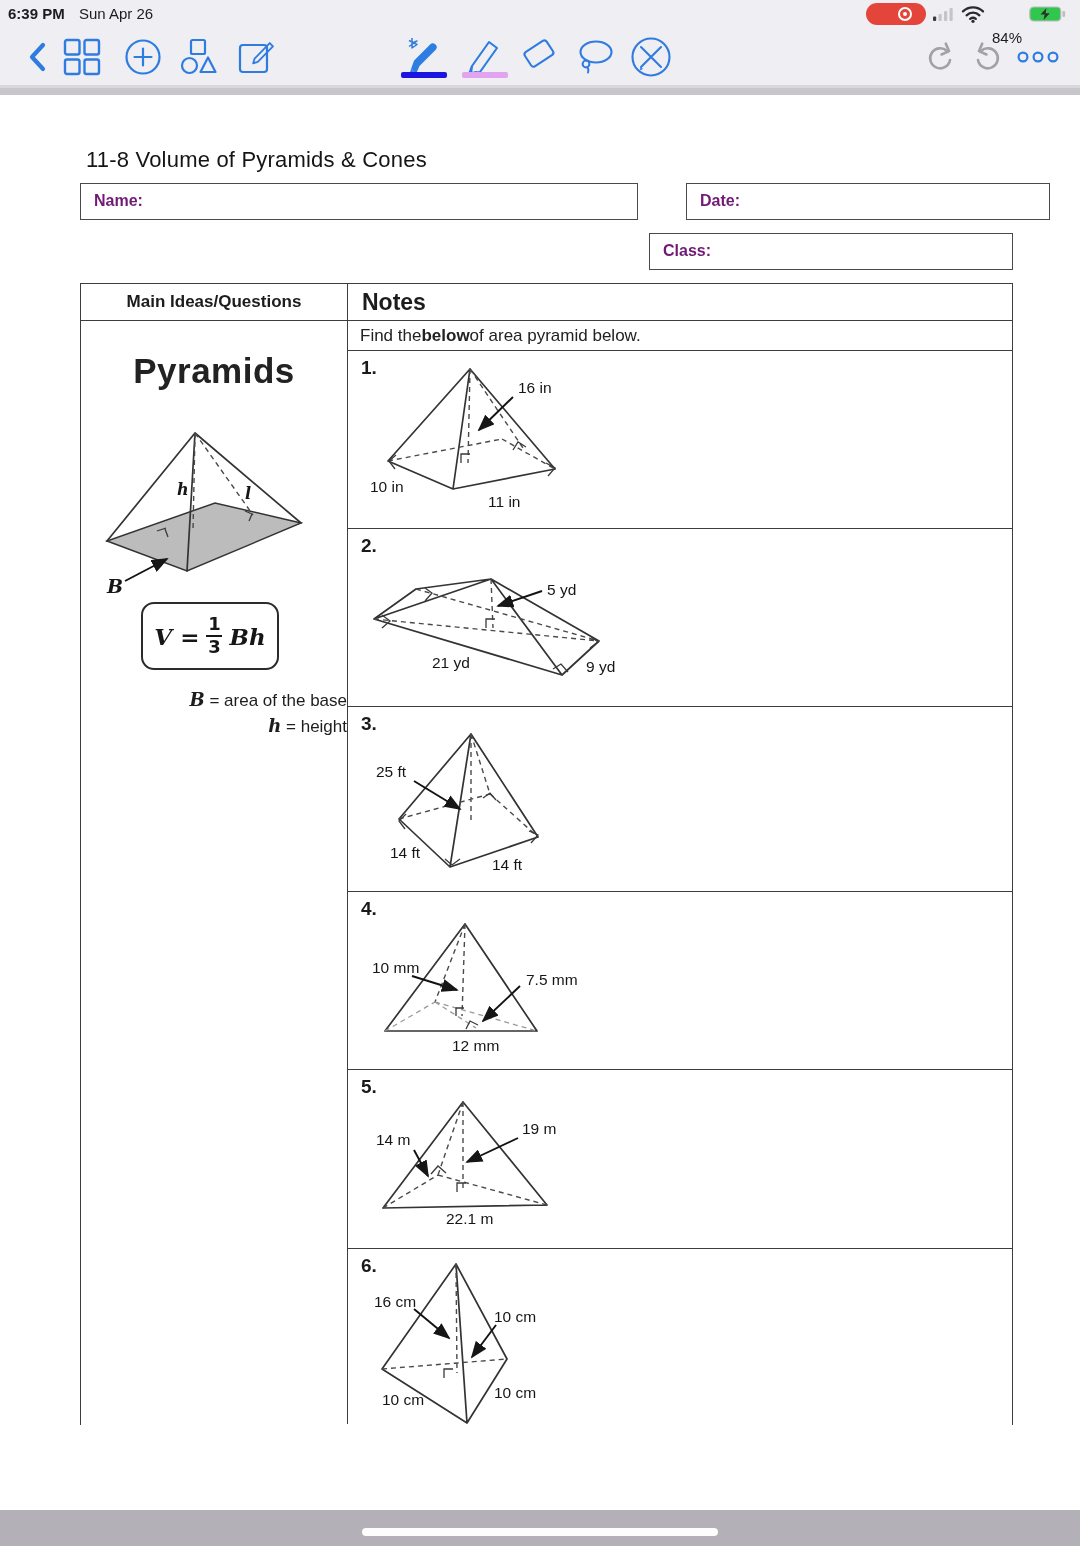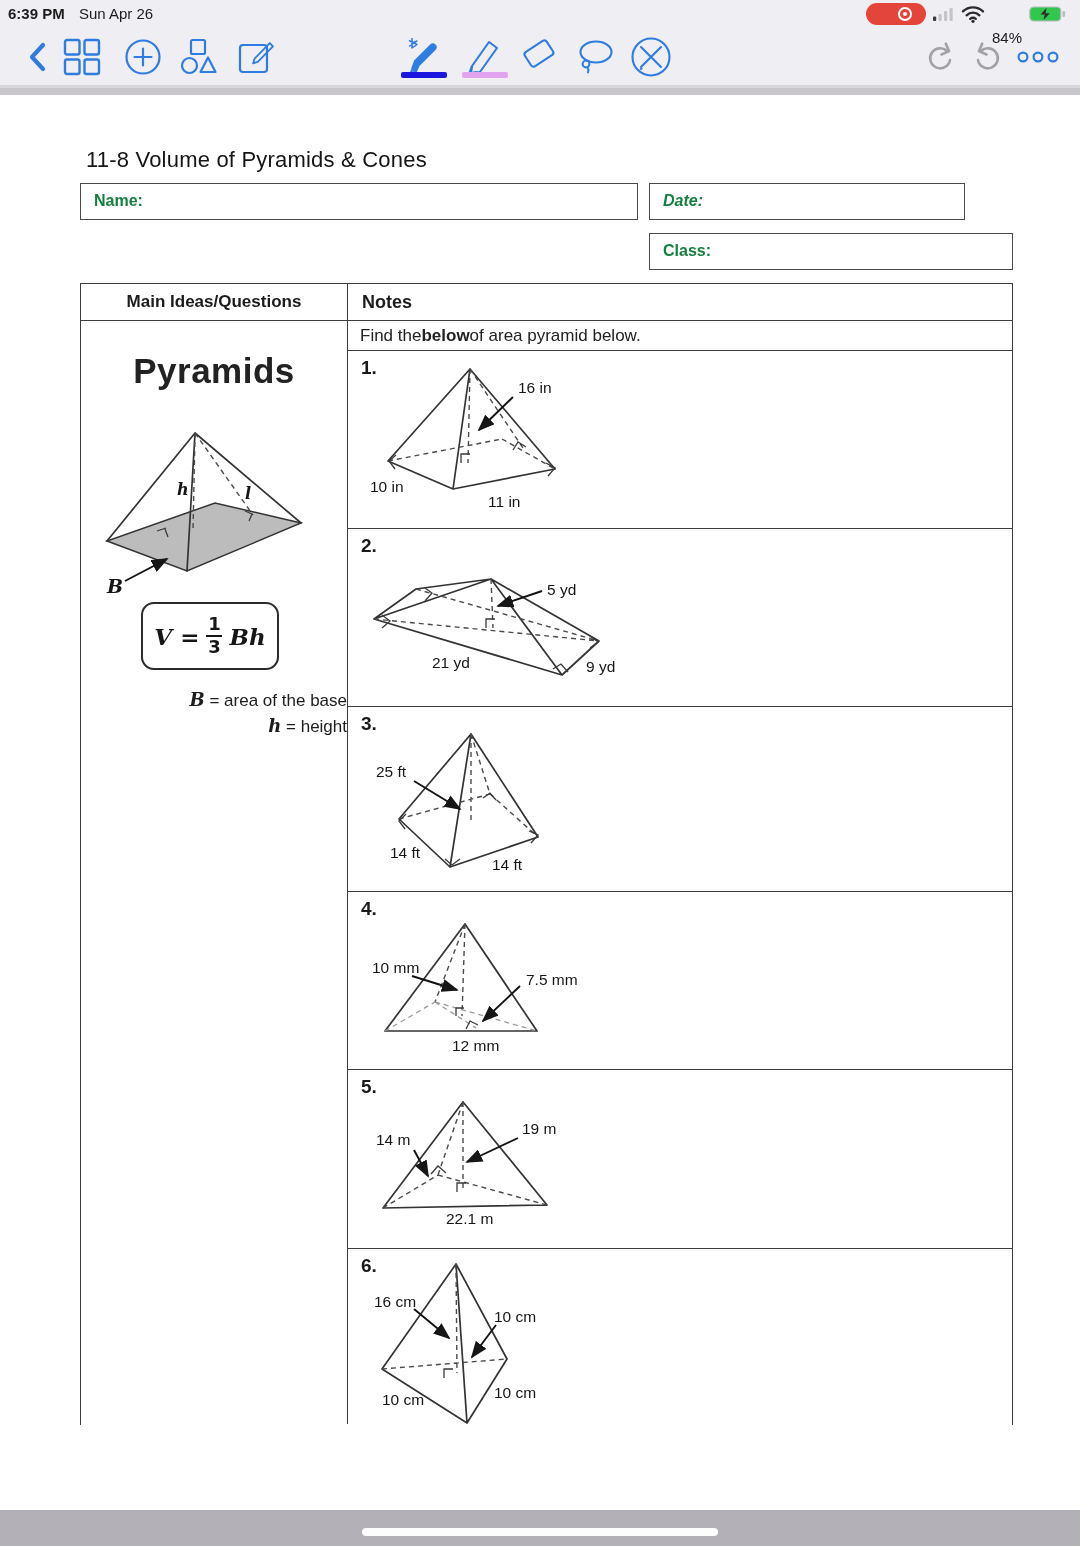--- a/index.html
+++ b/index.html
@@ -20,28 +20,28 @@
   .pct { font-size:15px; font-weight:400;margin-top:46px; }
   
   .toolbar { position:absolute; left:0; top:28px; width:100%; height:57px; }
   .tb-icon { position:absolute; top:0; height:57px; display:flex; align-items:center; justify-content:center; }
   .swatch { position:absolute; border-radius:2px; height:6px; }
   .sepband { position:absolute; left:0; top:85px; width:100%; height:10px; background:#c8c6cb; border-top:3px solid #d9d7dc; }
   
   .page { position:absolute; left:0; top:95px; width:1080px; height:1415px; background:#fff; }
   .ws-title { position:absolute; left:86px; top:52px; font-size:22px; font-weight:500; color:#151515; letter-spacing:.2px; }
   .field-box { position:absolute; height:37px; border:1.6px solid #4a4a4a; background:#fff;
-               font-size:16px; font-weight:700; color:#15803d; line-height:34px; padding-left:13px; }
+               font-size:16px; font-weight:700; color:#701a75; line-height:34px; padding-left:13px; }
   
   .ws-table { position:absolute; left:80px; top:188px; width:933px; height:1142px;
               border-left:1.6px solid #3d3d3d; border-top:1.6px solid #3d3d3d; border-right:1.6px solid #3d3d3d; }
   .t-header { display:flex; height:37px; border-bottom:1.6px solid #3d3d3d; }
   .th-left { width:267px; border-right:1.6px solid #3d3d3d; display:flex; align-items:center; justify-content:center;
              font-size:17px; font-weight:700; color:#1c1c1c; }
-  .th-right { flex:1; display:flex; align-items:center; padding-left:14px; font-size:18px; font-weight:700; color:#1c1c1c; }
+  .th-right { flex:1; display:flex; align-items:center; padding-left:14px; font-size:23px; font-weight:700; color:#1c1c1c; }
   .t-body { display:flex; height:1103px; }
   .left-cell { width:267px; border-right:1.6px solid #3d3d3d; position:relative; }
   .right-col { flex:1; }
   .instr-row { height:30px; border-bottom:1.4px solid #3d3d3d; display:flex; align-items:center; padding-left:12px;
                font-size:17px; color:#222; }
   .instr-row b { font-weight:700; }
   .p-row { position:relative; border-bottom:1.4px solid #3d3d3d; }
   .p-row.last { border-bottom:none; }
   .p-num { position:absolute; left:13px; top:6px; font-size:19px; font-weight:700; color:#1a1a1a; }
   .diag { position:absolute; left:2px; top:2px; overflow:visible; }
@@ -201,21 +201,21 @@
 
   <div class="sepband"></div>
 
   <div class="page">
 
     <div class="ws-title">11-8 Volume of Pyramids &amp; Cones</div>
 
     <div class="field-box" style="left:80px; top:88px; width:558px;">
       <span>Name:</span>
     </div>
-    <div class="field-box" style="left:649px; top:88px; width:316px;font-style:italic;">
+    <div class="field-box" style="left:686px; top:88px; width:364px;">
       <span>Date:</span>
     </div>
     <div class="field-box" style="left:649px; top:138px; width:364px;">
       <span>Class:</span>
     </div>
 
     <div class="ws-table">
       <div class="t-header">
         <div class="th-left">Main Ideas/Questions</div>
         <div class="th-right">Notes</div>

